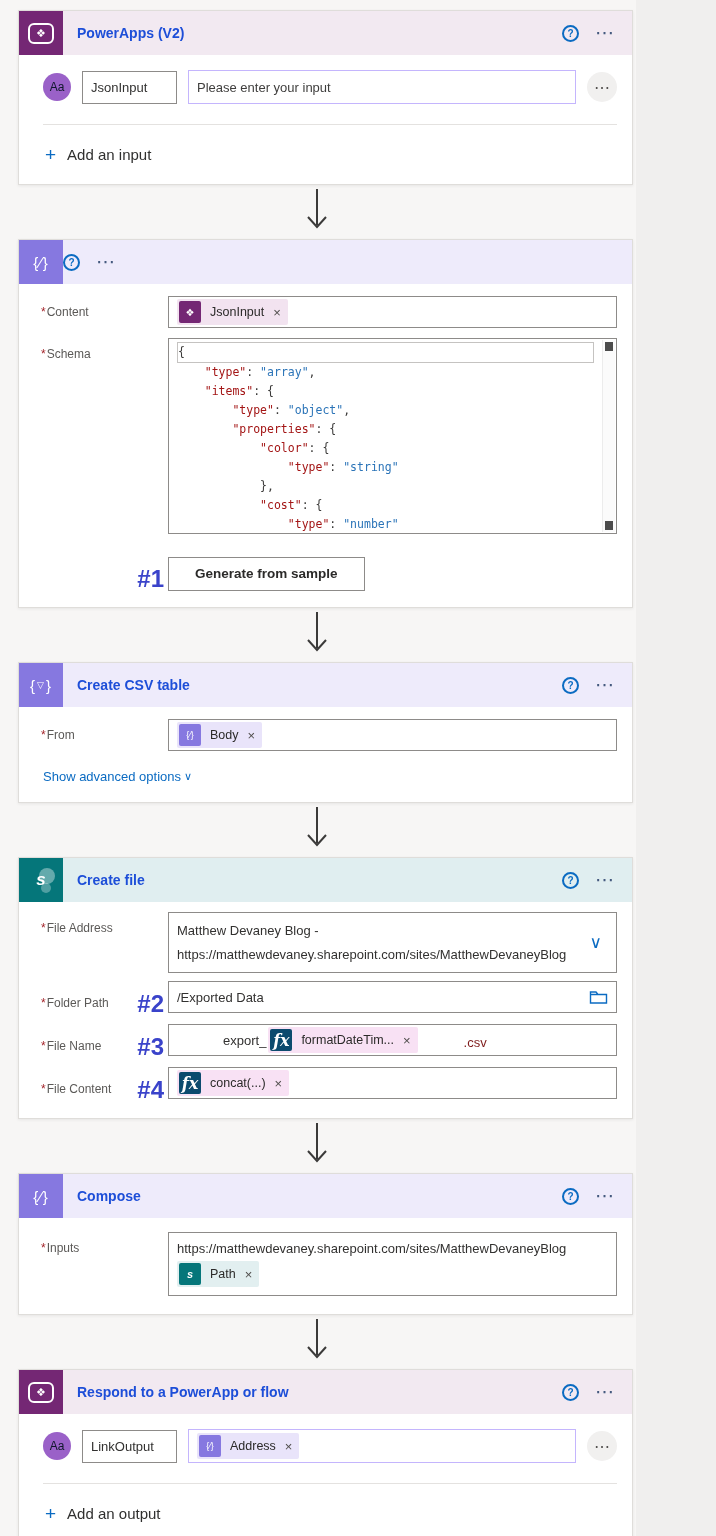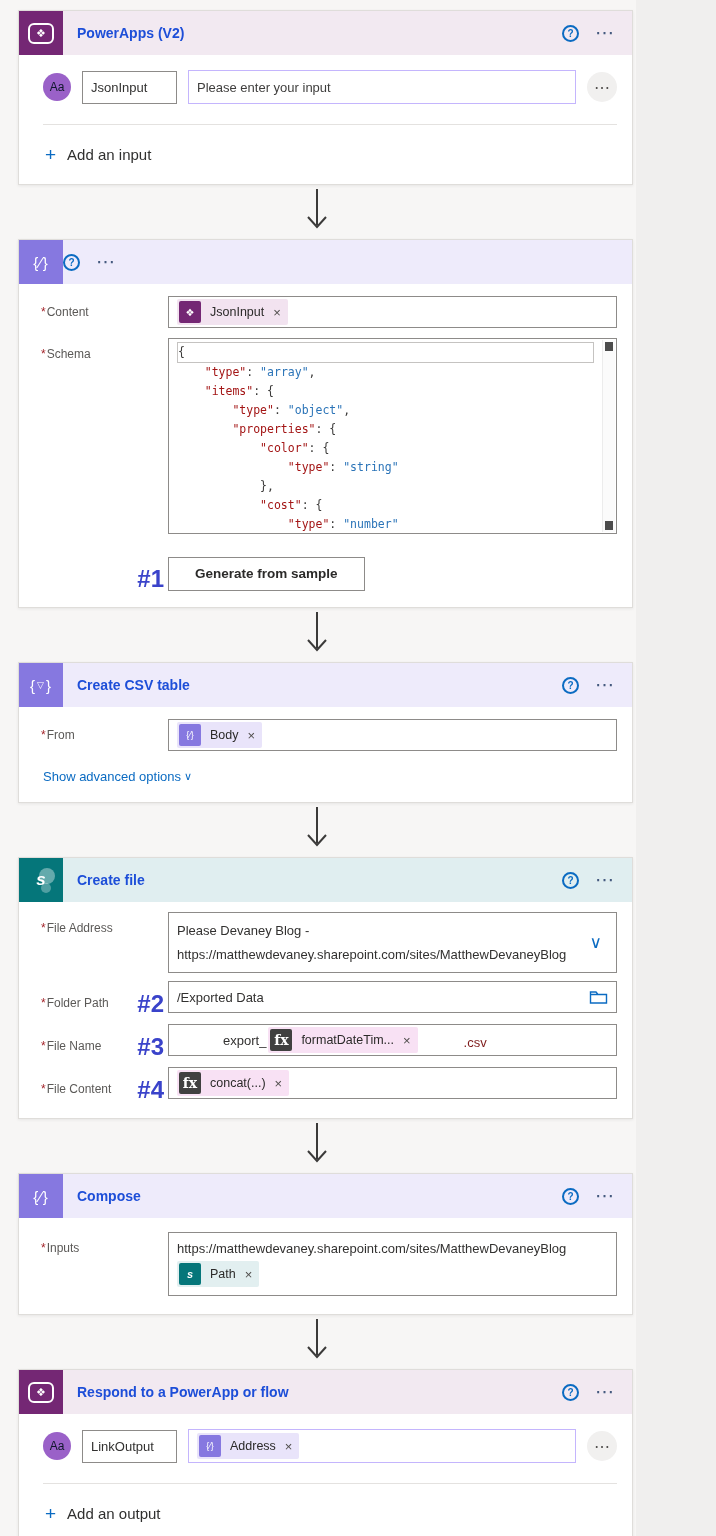--- a/index.html
+++ b/index.html
@@ -40,21 +40,21 @@
   .req { color: #a4262c; margin-right: 1px; }
   .annotation { font-size: 24px; font-weight: 800; color: #3a43ca; line-height: 1; padding-top: 2px; }
   .field { border: 1px solid #8d8b89; background: #fff; min-height: 32px; display: flex; align-items: center; padding: 2px 8px; font-size: 13px; color: #323130; flex: 1; margin-right: 15px; }
 
   
   .token { display: inline-flex; align-items: center; border-radius: 2px; padding-right: 7px; gap: 7px; font-size: 12.5px; color: #2b2a29; cursor: pointer; }
   .tico { width: 22px; height: 22px; margin: 2px; border-radius: 2px; display: flex; align-items: center; justify-content: center; color: #fff; font-size: 10px; flex: none; }
   .tico-powerapps { background: #742774; }
   .tico-purple { background: #8678e0; font-size: 9px; }
   .tico-sharepoint { background: #05767a; font-weight: 700; font-style: italic; font-size: 11px; }
-  .tico-fx { background: #404040; font-family: "DejaVu Serif", serif; font-weight: 700; font-size: 14px; }
+  .tico-fx { background: #0c4a6e; font-family: "DejaVu Serif", serif; font-style: italic; font-weight: 700; font-size: 16px; }
   .tk-pink { background: #f2e3f0; }
   .tk-lav { background: #e9e4fa; }
   .tk-teal { background: #e2eff0; }
   .tk-fx { background: #f8e1f4; }
   .x { color: #4f4d4b; font-size: 13px; margin-left: 2px; }
 
   
   .io-row { display: flex; align-items: center; padding: 15px 15px 0 24px; gap: 11px; }
   .aa-circle { width: 28px; height: 28px; flex: none; border-radius: 50%; background: #9a61c8; color: #0f172a; font-size: 12px; display: flex; align-items: center; justify-content: center; }
   .name-input { width: 95px; height: 33px; border: 1px solid #8d8b89; font-size: 13px; padding: 0 8px; color: #323130; font-family: "Liberation Sans", sans-serif; }
@@ -260,21 +260,21 @@
         <span class="menu-dots">⋯</span>
       </div>
     </header>
     <div class="card-body file-rows">
       <div class="row">
         <div class="label-col">
           <span><span class="req">*</span><span>File Address</span></span>
         </div>
         <div class="field site-field">
           <div class="site-lines">
-            <span>Please Devaney Blog -</span>
+            <span>Matthew Devaney Blog -</span>
             <span>https://matthewdevaney.sharepoint.com/sites/MatthewDevaneyBlog</span>
           </div>
           <span class="chev-big">∨</span>
         </div>
       </div>
       <div class="row">
         <div class="label-col">
           <span><span class="req">*</span><span>Folder Path</span></span>
           <span class="annotation">#2</span>
         </div>

